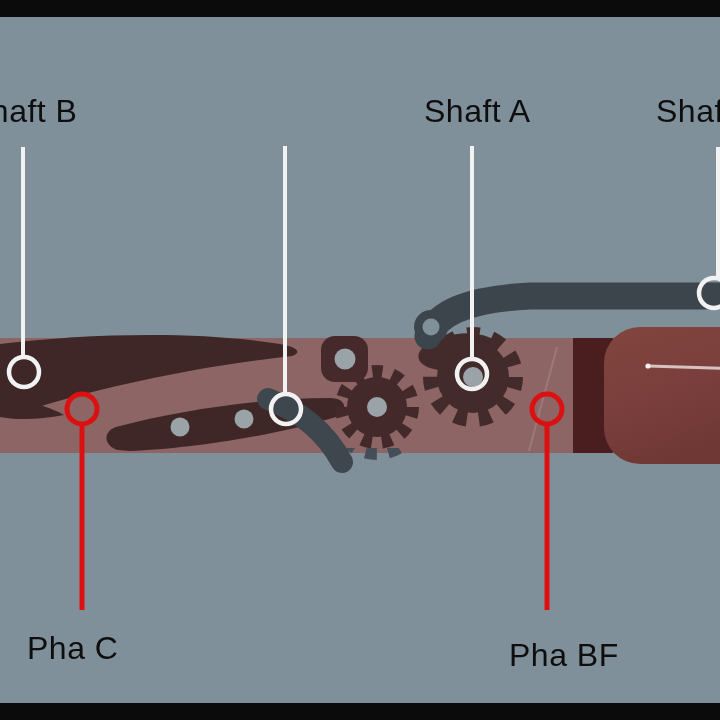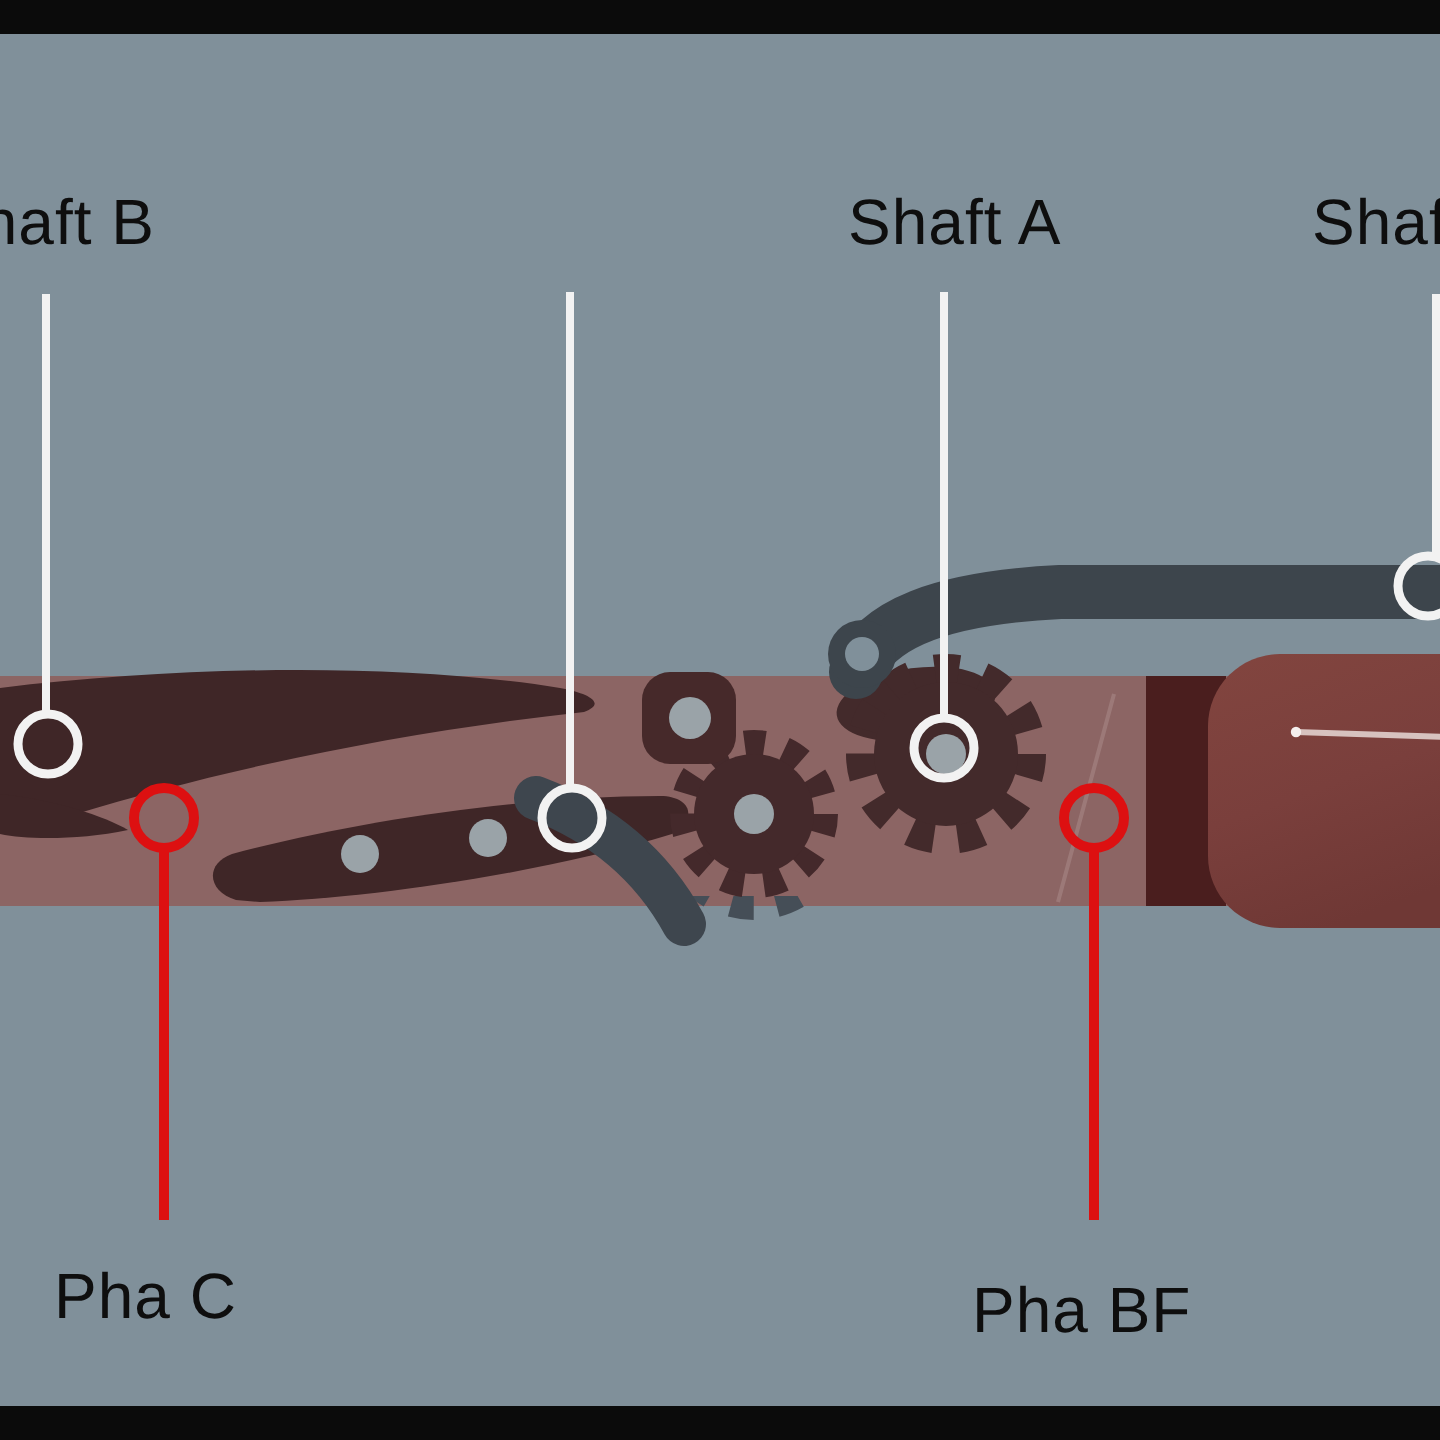--- a/index.html
+++ b/index.html
@@ -15,21 +15,21 @@
     line-height:36px;
     color:#0e0e0e;
     white-space:nowrap;
     letter-spacing:0.5px;
   }
   #label-shaft-b{left:-31px;top:93px;}
   #label-gear-b{left:233px;top:93px;}
   #label-gear-a{left:424px;top:93px;}
   #label-shaft-a{left:656px;top:93px;}
   #label-pha-c{left:27px;top:630px;}
-  #label-pha-bf{left:486px;top:637px;}
+  #label-pha-bf{left:509px;top:637px;}
   .letterbox{
     position:absolute;left:0;width:720px;height:17px;background:#0b0b0b;
   }
   .letterbox.top{top:0;}
   .letterbox.bottom{bottom:0;}
 </style>
 </head>
 <body>
 
 <div class="stage">

